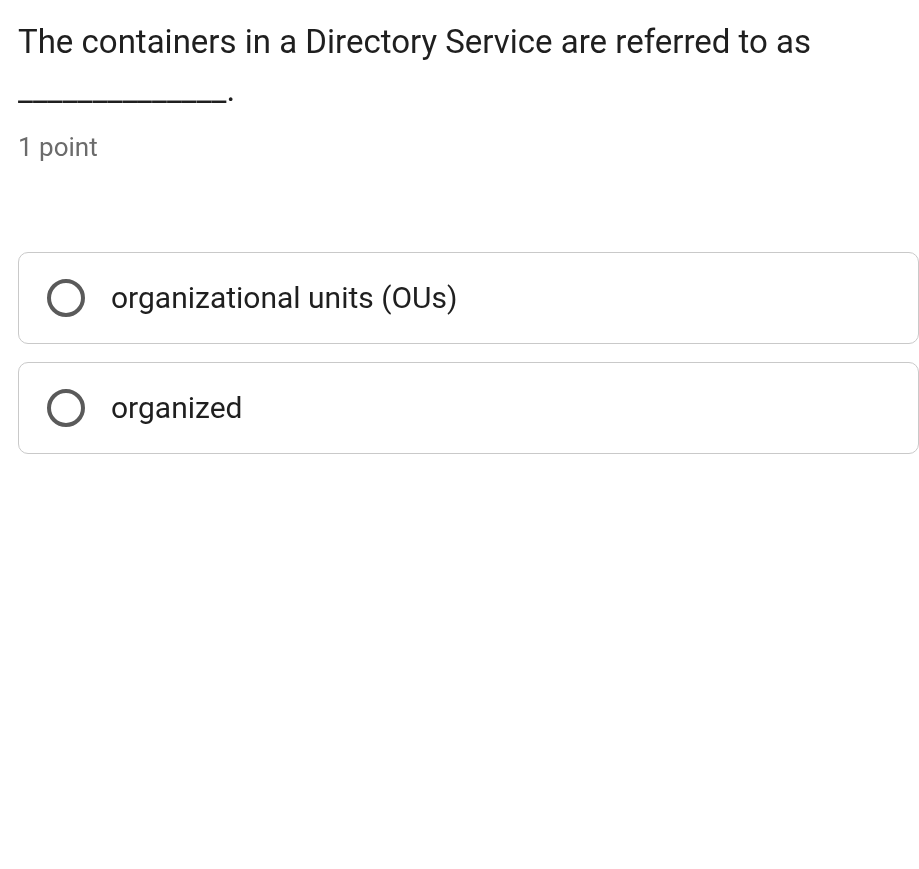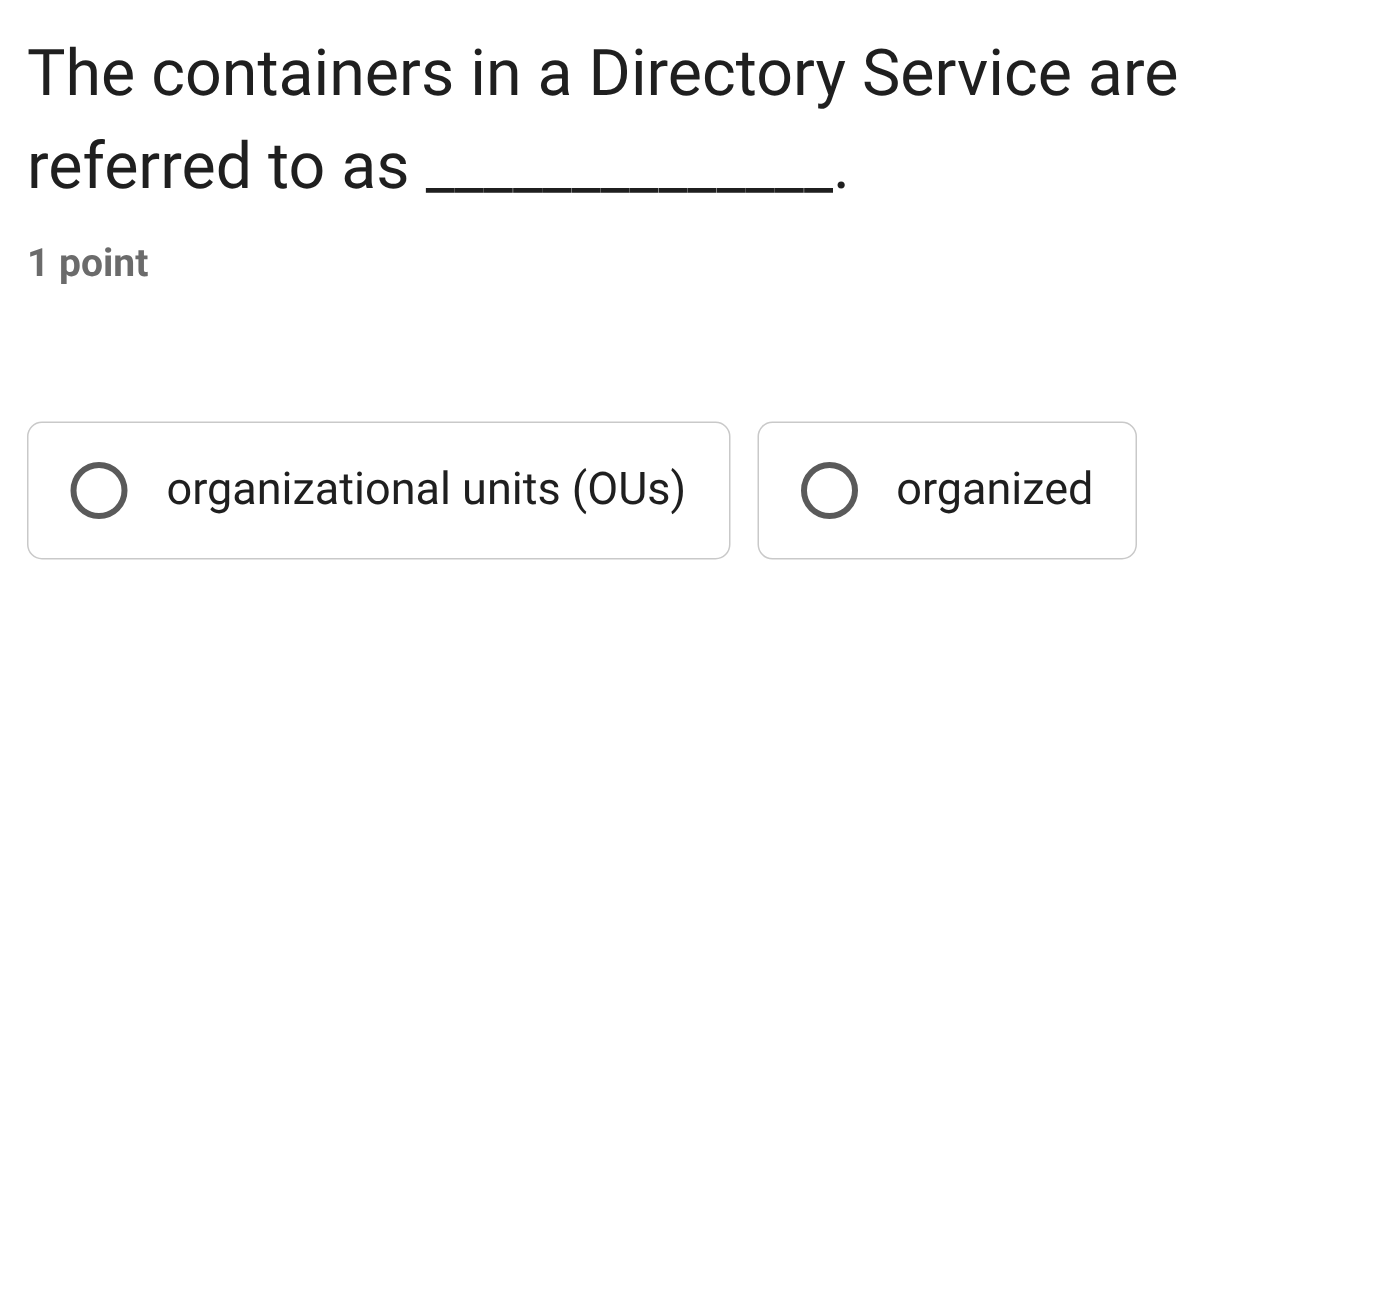--- a/index.html
+++ b/index.html
@@ -5,36 +5,36 @@
     * { box-sizing: border-box; margin: 0; padding: 0; }
     body {
       font-family: -apple-system, BlinkMacSystemFont, "Segoe UI", Roboto, "Helvetica Neue", Arial, sans-serif;
       background: #ffffff;
       width: 919px;
       height: 869px;
       padding: 18px 0 0 18px;
       color: #1f1f1f;
     }
     .question-text {
-      font-size: 43px;
+      font-size: 33px;
       line-height: 1.45;
       font-weight: 400;
       color: #1f1f1f;
       margin-bottom: 18px;
       padding-right: 20px;
     }
     .points {
       font-size: 26px;
       color: #6b6b6b;
-      font-weight: 700;
+      font-weight: 400;
       margin-bottom: 90px;
     }
     .options {
       display: flex;
-      flex-direction: row;
+      flex-direction: column;
       gap: 18px;
     }
     .option {
       border: 1px solid #c9c9c9;
       border-radius: 10px;
       padding: 26px 28px;
       display: flex;
       align-items: center;
       gap: 26px;
       cursor: pointer;

